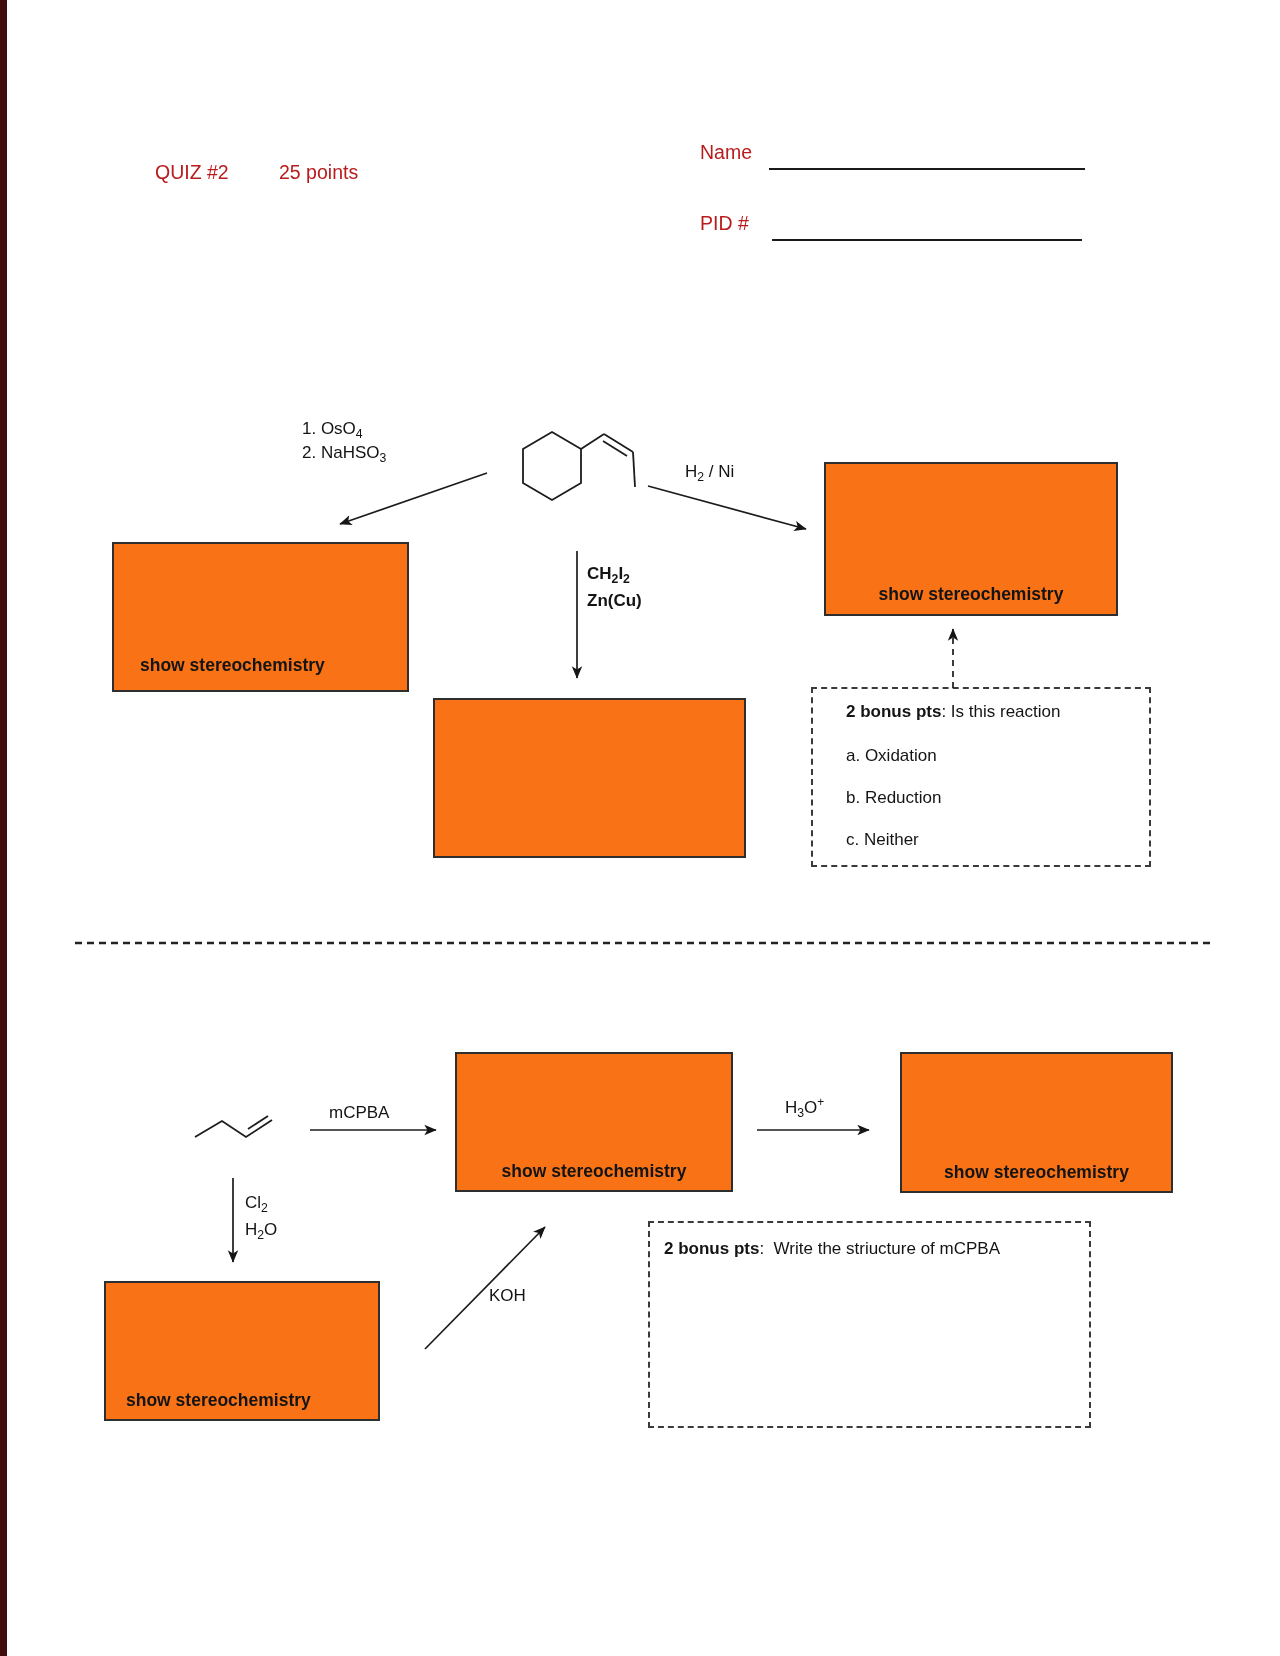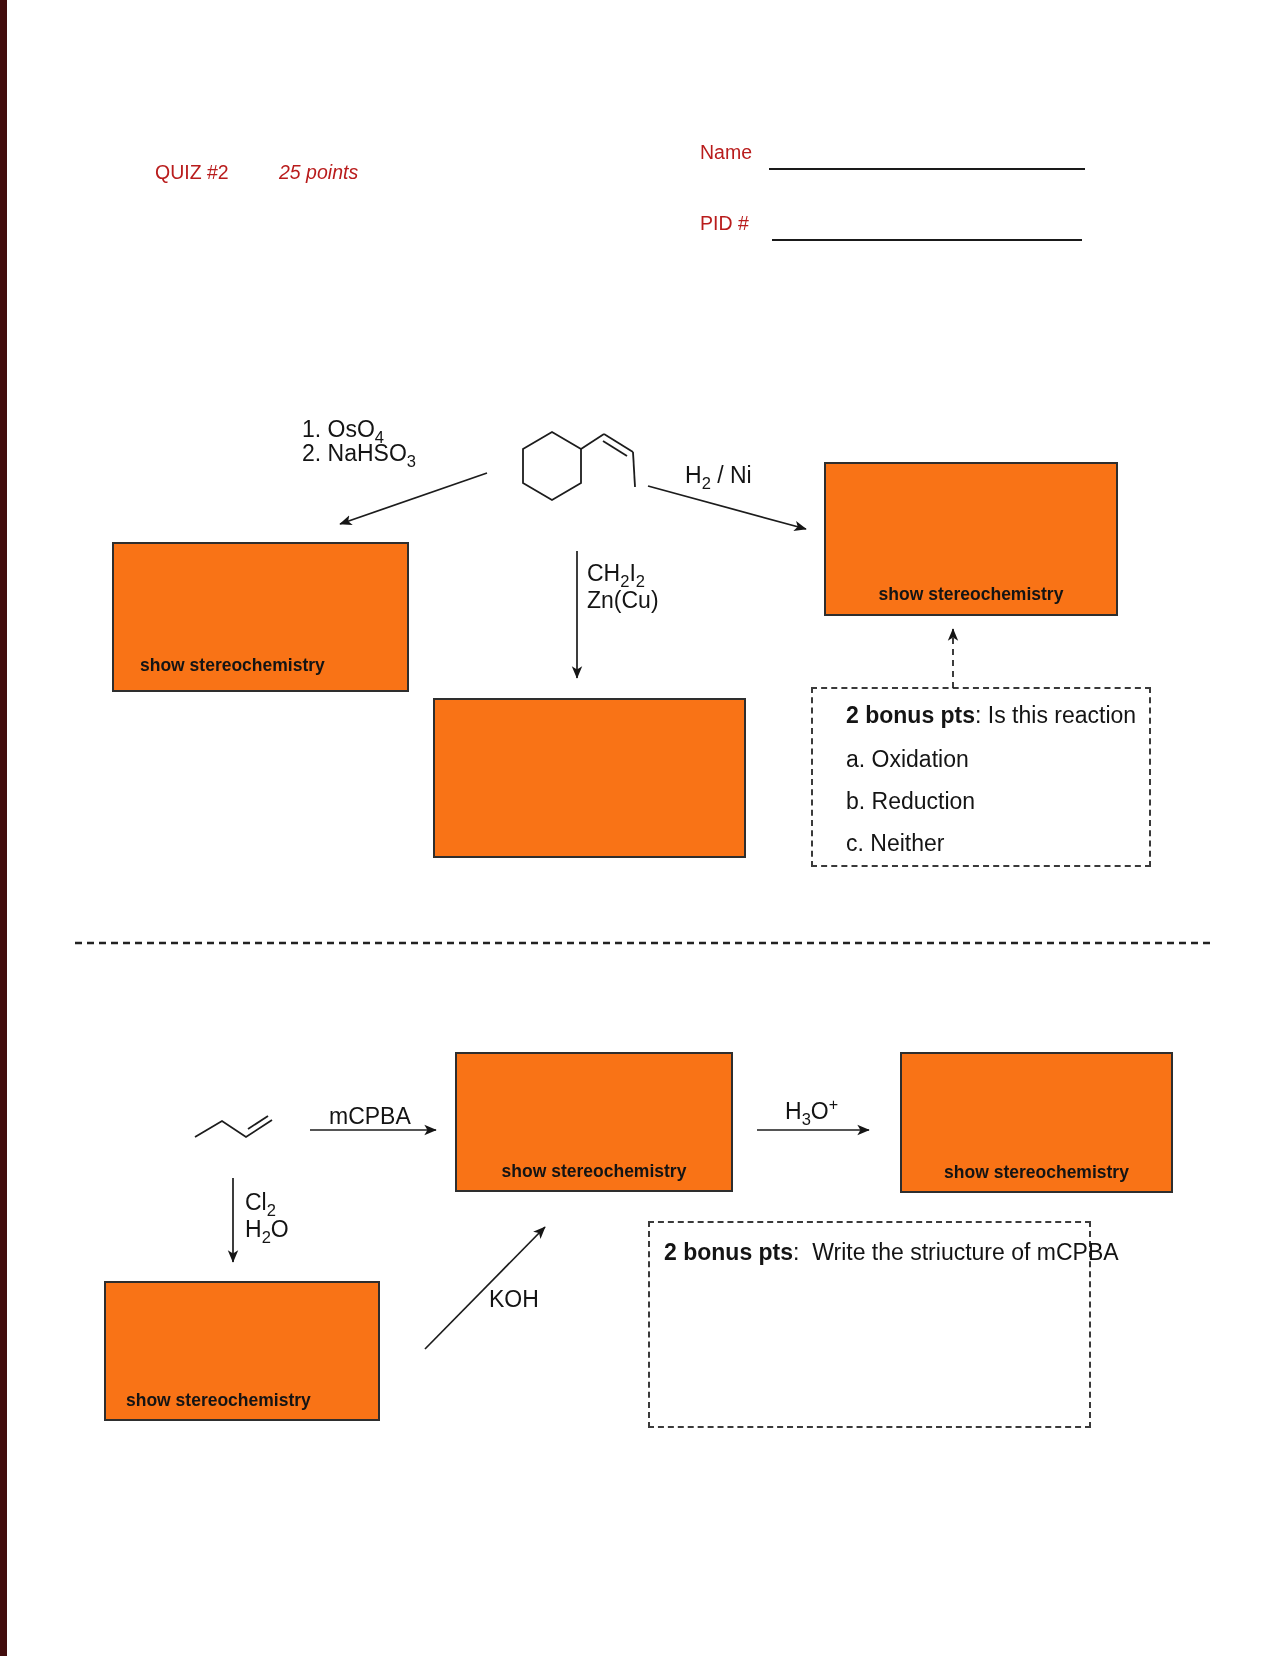--- a/index.html
+++ b/index.html
@@ -1,57 +1,57 @@
 <!DOCTYPE html>
 <html><head>
 <meta charset="utf-8">
 <style>
   html,body{margin:0;padding:0;background:#ffffff;}
   #page{
     position:relative;width:1280px;height:1656px;background:#ffffff;overflow:hidden;
     font-family:"Liberation Sans","DejaVu Sans",sans-serif;color:#141414;
   }
-  .lbl{position:absolute;font-size:23px;line-height:1.3;white-space:nowrap;color:#141414;}
+  .lbl{position:absolute;font-size:17px;line-height:1.3;white-space:nowrap;color:#141414;}
   .hdr{position:absolute;font-size:19.5px;white-space:nowrap;color:#b91c1c;}
   .box{position:absolute;border:2px solid #2e2e2e;background:#f97316;box-sizing:border-box;}
   .box .cap{position:absolute;font-weight:bold;font-size:17.5px;white-space:nowrap;color:#141414;}
   .cap.centered{left:0;right:0;text-align:center;}
   .dashbox{position:absolute;border:2px dashed #3a3a3a;background:#ffffff;box-sizing:border-box;text-align:right;}
   .blank-line{position:absolute;border-bottom:2px solid #1a1a1a;height:22px;}
   sub{font-size:72%;line-height:0;}
   sup{font-size:70%;line-height:0;}
   .pre{white-space:pre;}
   #drawing{position:absolute;left:0;top:0;pointer-events:none;}
   .edge-strip{position:absolute;left:0;top:0;width:7px;height:1656px;background:#420d0d;}
 </style>
 </head>
 <body>
 
 <div id="page">
 
   <div class="edge-strip"></div>
 
   <div class="hdr" style="left:155px;top:161px;">QUIZ #2</div>
-  <div class="hdr" style="left:279px;top:161px;font-style:italic;">25 points</div>
+  <div class="hdr" style="left:279px;top:161px;">25 points</div>
 
   <div class="hdr" style="left:700px;top:141px;">Name</div>
   <div class="blank-line" style="left:769px;top:146px;width:316px;"></div>
 
   <div class="hdr" style="left:700px;top:212px;">PID #</div>
   <div class="blank-line" style="left:772px;top:217px;width:310px;"></div>
 
 
   <div class="lbl" style="left:302px;top:417px;line-height:24px;">
     <div><span>1. OsO</span><sub>4</sub></div>
     <div><span>2. NaHSO</span><sub>3</sub></div>
   </div>
 
   <div class="lbl" style="left:685px;top:448px;margin-top:13px;"><span>H</span><sub>2</sub><span> / Ni</span></div>
 
-  <div class="lbl" style="left:587px;top:560px;line-height:27px;">
+  <div class="lbl" style="left:587px;top:560px;line-height:27px;font-weight:bold;">
     <div><span>CH</span><sub>2</sub><span>I</span><sub>2</sub></div>
     <div>Zn(Cu)</div>
   </div>
 
   <div class="box" style="left:112px;top:542px;width:297px;height:150px;">
     <div class="cap" style="left:26px;bottom:14px;">show stereochemistry</div>
   </div>
 
   <div class="box" style="left:824px;top:462px;width:294px;height:154px;">
     <div class="cap centered" style="bottom:9px;">show stereochemistry</div>

